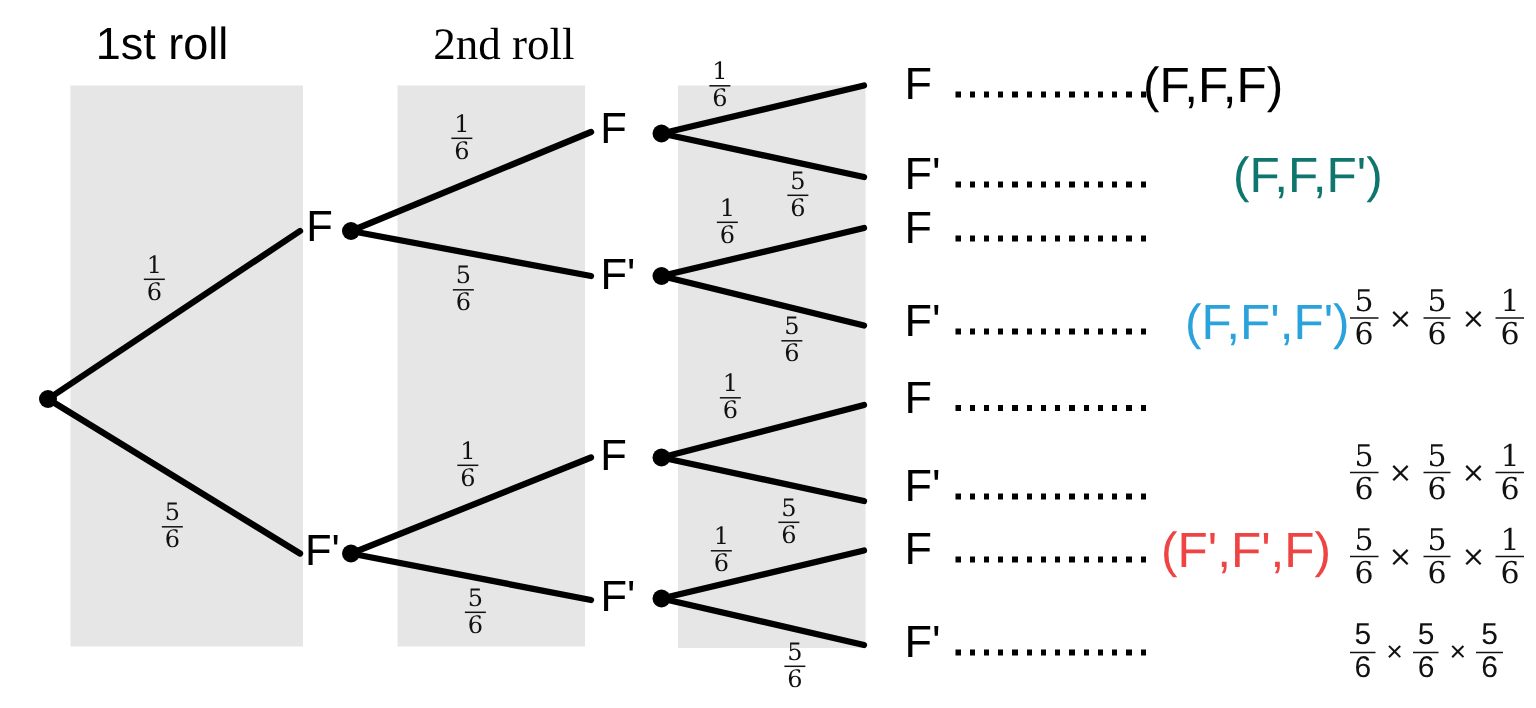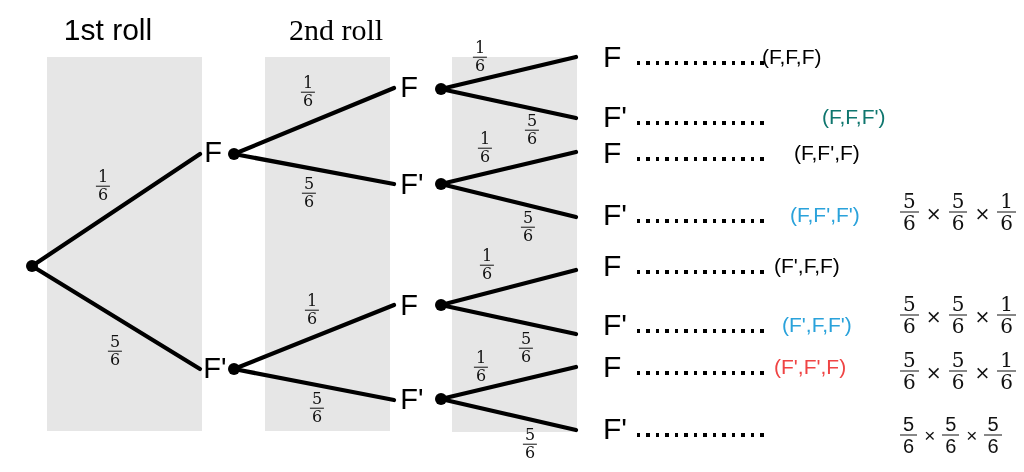--- a/index.html
+++ b/index.html
@@ -9,21 +9,21 @@
   .hdr{position:absolute;transform:translate(-50%,-50%);font-size:30px;white-space:nowrap;}
   .tree-svg{position:absolute;left:0;top:0;}
   .node{position:absolute;transform:translate(-50%,-50%);font-size:29px;white-space:nowrap;}
   .leaf{position:absolute;transform:translateY(-50%);font-size:30px;white-space:nowrap;}
   .frac{position:absolute;transform:translate(-50%,-50%);display:inline-flex;flex-direction:column;
         align-items:center;font-family:"DejaVu Serif",serif;font-size:16px;line-height:1.05;color:#111;}
   .frac .den{border-top:1.4px solid #111;padding:0 2px;}
   .frac .num{padding:0 2px;}
   .leader{position:absolute;width:127px;height:4px;
           background:repeating-linear-gradient(to right,#000 0 3.5px,transparent 3.5px 9.5px);}
-  .tuple{position:absolute;transform:translateY(-50%);font-size:21px;white-space:nowrap;}
+  .tuple{position:absolute;transform:translateY(-50%);font-size:33px;white-space:nowrap;}
   .product{position:absolute;transform:translateY(-50%);display:flex;align-items:center;gap:7px;
            font-family:"DejaVu Serif",serif;color:#111;}
   .product.sans{font-family:"Liberation Sans",sans-serif;}
   .pfrac{display:inline-flex;flex-direction:column;align-items:center;font-size:20px;line-height:1.05;}
   .pfrac .den{border-top:1.8px solid #111;padding:0 3px;}
   .pfrac .num{padding:0 3px;}
   .times{font-size:19px;}
 </style>
 </head>
 <body>
@@ -133,21 +133,20 @@
   <div class="leaf" style="left:591px;top:57px;">F</div>
   <div class="leader" style="left:625px;top:61px;"></div>
   <div class="tuple" style="left: 750px; top: 57px; color: rgb(0, 0, 0);">(F,F,F)</div>
 
   <div class="leaf" style="left:591px;top:117px;">F'</div>
   <div class="leader" style="left:625px;top:121px;"></div>
   <div class="tuple" style="left: 810px; top: 117px; color: #0f766e;">(F,F,F')</div>
 
   <div class="leaf" style="left:591px;top:153px;">F</div>
   <div class="leader" style="left:625px;top:157px;"></div>
-  <div class="tuple" style="left: 782px; top: 153px; color: rgb(0, 0, 0);">(F,F',F)</div>
 
   <div class="leaf" style="left:591px;top:215px;">F'</div>
   <div class="leader" style="left:625px;top:219px;"></div>
   <div class="tuple" style="left: 778px; top: 215px; color: rgb(42, 162, 219);">(F,F',F')</div>
   <div class="product" style="left:888px;top:212px;">
     <span class="pfrac">
         <span class="num">5</span>
         <span class="den">6</span>
       </span>
     <span class="times">×</span>
@@ -157,25 +156,23 @@
       </span>
     <span class="times">×</span>
     <span class="pfrac">
         <span class="num">1</span>
         <span class="den">6</span>
       </span>
   </div>
 
   <div class="leaf" style="left:591px;top:266px;">F</div>
   <div class="leader" style="left:625px;top:270px;"></div>
-  <div class="tuple" style="left: 762px; top: 266px; color: rgb(0, 0, 0);">(F',F,F)</div>
 
   <div class="leaf" style="left:591px;top:325px;">F'</div>
   <div class="leader" style="left:625px;top:329px;"></div>
-  <div class="tuple" style="left: 770px; top: 325px; color: rgb(42, 162, 219);">(F',F,F')</div>
   <div class="product" style="left:888px;top:315px;">
     <span class="pfrac">
         <span class="num">5</span>
         <span class="den">6</span>
       </span>
     <span class="times">×</span>
     <span class="pfrac">
         <span class="num">5</span>
         <span class="den">6</span>
       </span>

